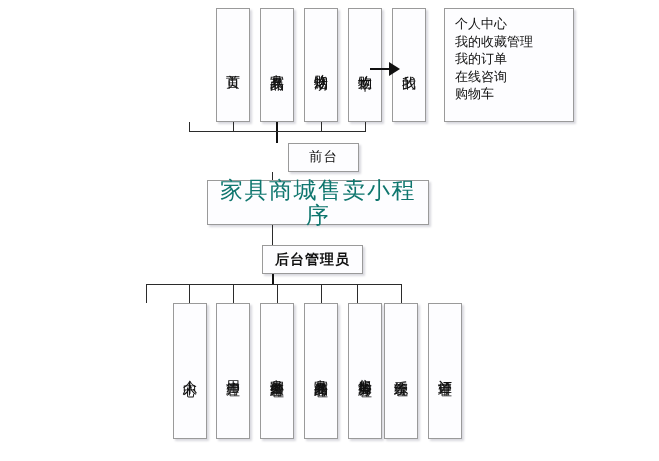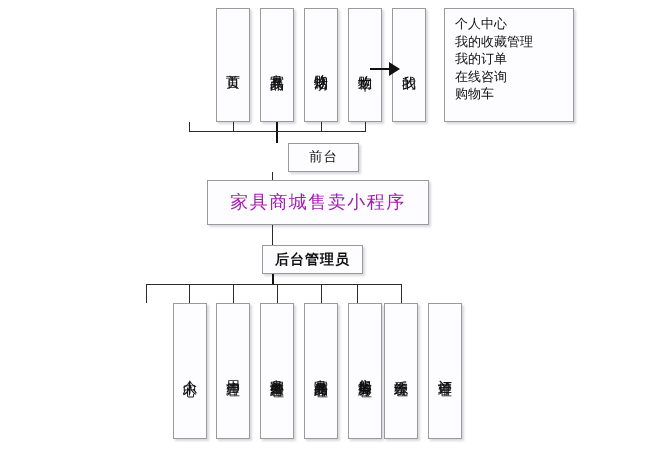--- a/index.html
+++ b/index.html
@@ -74,23 +74,23 @@
     width: 71px;
     height: 29px;
     font-size: 13.5px;
     letter-spacing: 1px;
   }
   #title-box {
     left: 163px;
     top: 180px;
     width: 222px;
     height: 45px;
-    font-size: 18px;
+    font-size: 23px;
     letter-spacing: 1.5px;
-    color: #a21caf;
+    color: #0f766e;
   }
   #admin-box {
     left: 218px;
     top: 245px;
     width: 101px;
     height: 29px;
     font-size: 14px;
     font-weight: bold;
     letter-spacing: 1px;
   }

